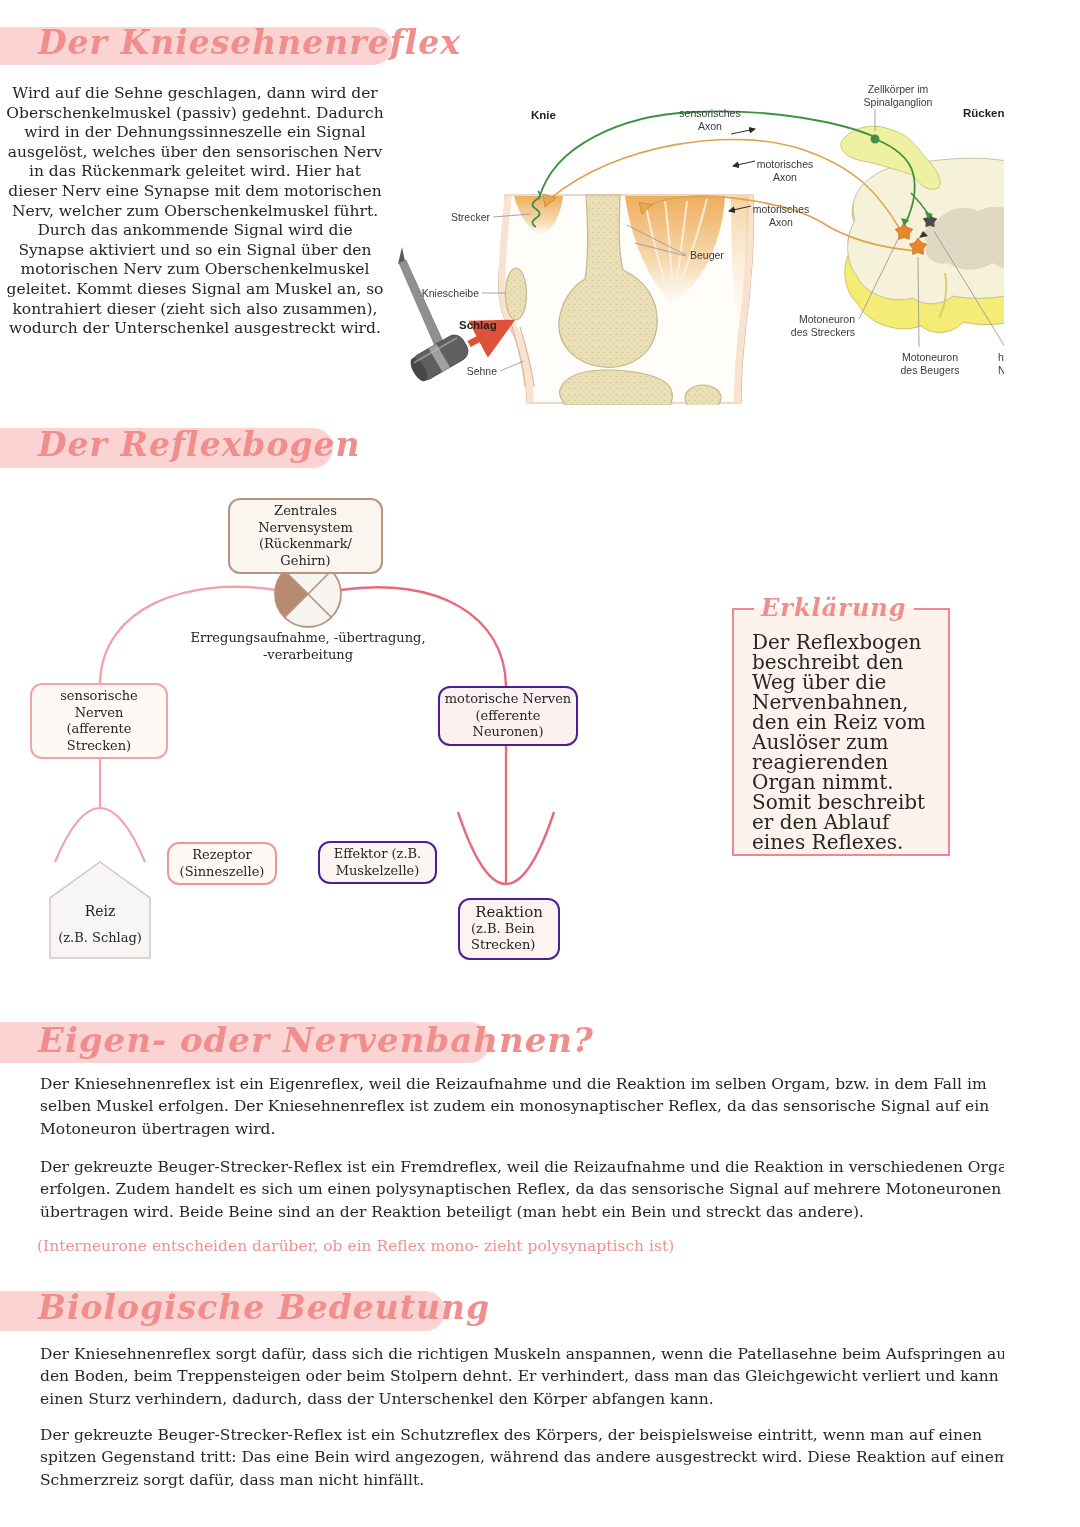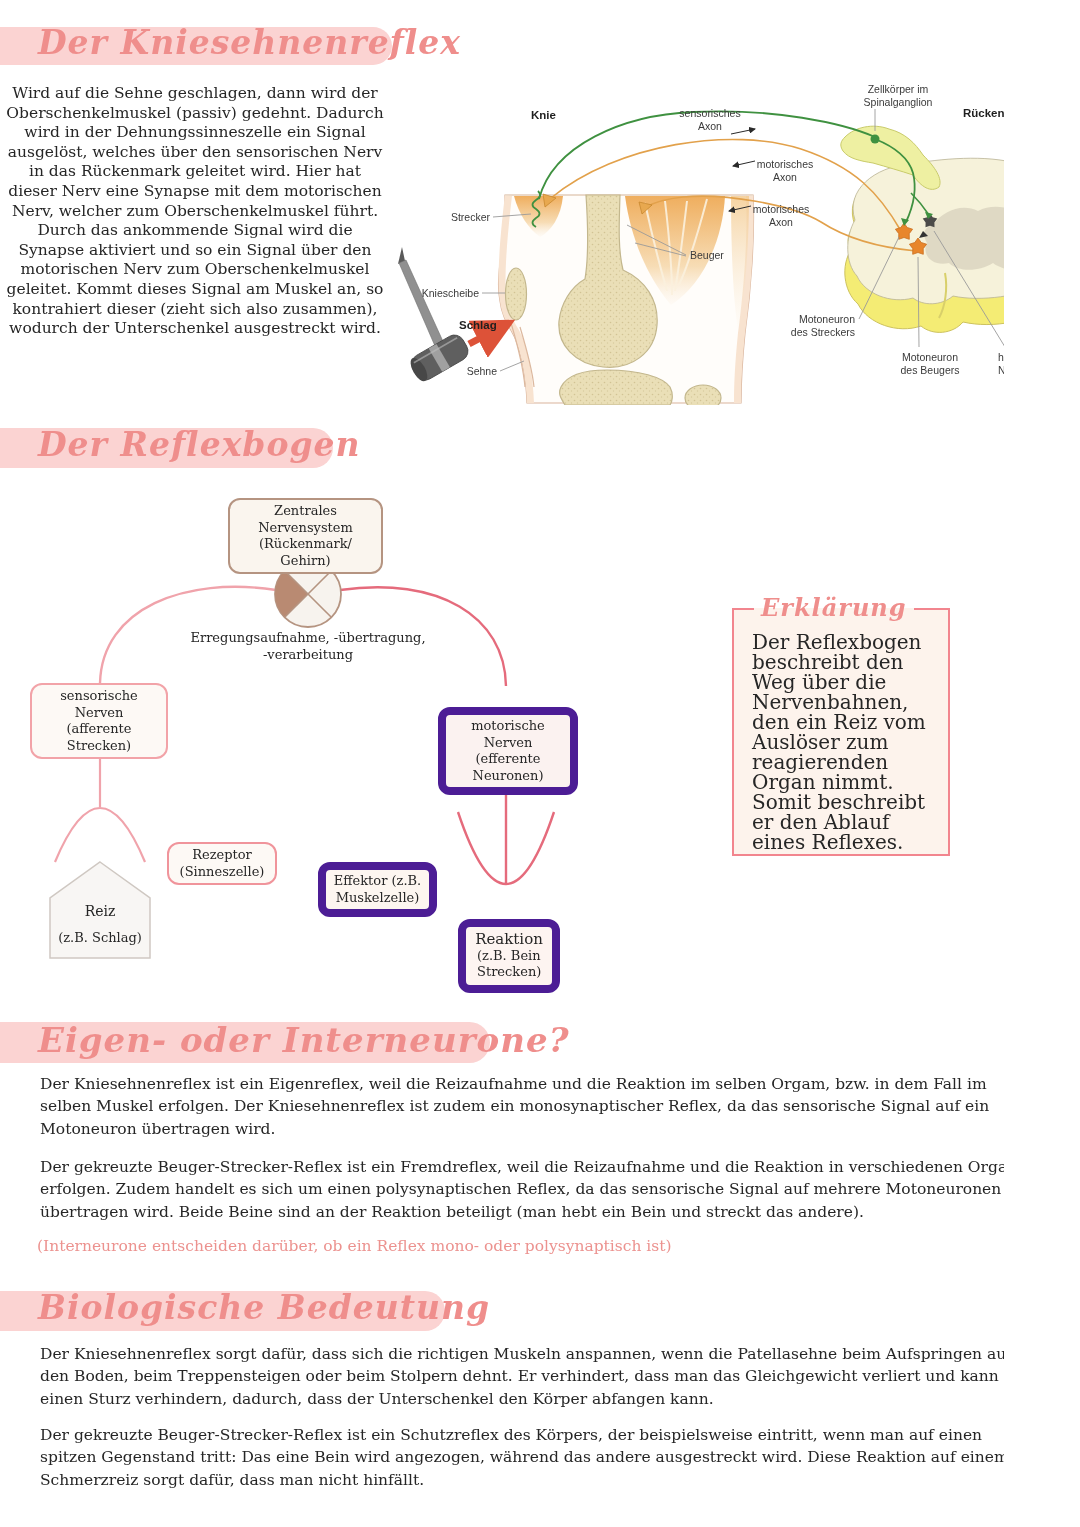--- a/index.html
+++ b/index.html
@@ -11,21 +11,21 @@
   .band .script{position:absolute;left:38px;top:50%;transform:translateY(-58%);}
   .intro{position:absolute;left:4px;top:84px;width:382px;text-align:center;
          font-size:15.5px;line-height:19.6px;margin:0;}
   .bodytext{position:absolute;left:40px;width:1002px;font-size:15.5px;line-height:22.4px;margin:0;}
   .pinknote{position:absolute;left:37px;width:1002px;font-size:15.5px;color:#ec928f;margin:0;}
   .fbox{position:absolute;box-sizing:border-box;text-align:center;
         font-size:13px;line-height:16.5px;padding:3px 2px;border-radius:12px;}
   .fbox .l{display:block;}
   .tanbox{border:2px solid #b59481;background:#faf5ee;}
   .pinkbox-light{border:2px solid #f2a3a8;background:#fdf9f5;}
-  .pinkbox-strong{border:8px solid #4c1d95;background:#fbf2f0;margin-top:21px;}
+  .pinkbox-strong{border:2px solid #4c1d95;background:#fbf2f0;}
   .plabel{position:absolute;text-align:center;font-size:13px;line-height:17px;}
   .erk{position:absolute;left:732px;top:608px;width:218px;height:248px;box-sizing:border-box;
        border:2.5px solid #f2858e;background:#fdf3ec;padding:22px 15px 10px 18px;}
   .erk .title{position:absolute;top:-17px;left:20px;font-size:24px;padding:0 7px;
        background:linear-gradient(#ffffff 0 52%, #fdf3ec 52% 100%);}
   .erk .txt{font-size:20px;line-height:20px;}
   .reaktion-sub{display:block;text-align:left;padding-left:9px;}
   svg text{font-family:"Liberation Sans",sans-serif;fill:#3a3a3a;font-size:10.5px;}
   svg text.b{font-weight:bold;fill:#1f1f1f;font-size:11.5px;}
 </style>
@@ -237,25 +237,25 @@
     <span class="reaktion-sub">(z.B. Bein</span>
     <span class="reaktion-sub">Strecken)</span>
   </div>
 
   <div class="erk">
     <span class="title script">Erklärung</span>
     <div class="txt">Der Reflexbogen beschreibt den Weg über die Nervenbahnen, den ein Reiz vom Auslöser zum reagierenden Organ nimmt. Somit beschreibt er den Ablauf eines Reflexes.</div>
   </div>
 
   <div class="band" style="top:1022px;height:41px;width:490px;">
-    <span class="script" style="font-size:34px;">Eigen- oder Interneurone?</span>
+    <span class="script" style="font-size:34px;">Eigen- oder Nervenbahnen?</span>
   </div>
   <p class="bodytext" style="top:1073px;">Der Kniesehnenreflex ist ein Eigenreflex, weil die Reizaufnahme und die Reaktion im selben Orgam, bzw. in dem Fall im selben Muskel erfolgen. Der Kniesehnenreflex ist zudem ein monosynaptischer Reflex, da das sensorische Signal auf ein Motoneuron übertragen wird.</p>
   <p class="bodytext" style="top:1156px;">Der gekreuzte Beuger-Strecker-Reflex ist ein Fremdreflex, weil die Reizaufnahme und die Reaktion in verschiedenen Organen erfolgen. Zudem handelt es sich um einen polysynaptischen Reflex, da das sensorische Signal auf mehrere Motoneuronen übertragen wird. Beide Beine sind an der Reaktion beteiligt (man hebt ein Bein und streckt das andere).</p>
-  <p class="pinknote" style="top:1237px;">(Interneurone entscheiden darüber, ob ein Reflex mono- oder polysynaptisch ist)</p>
+  <p class="pinknote" style="top:1237px;">(Interneurone entscheiden darüber, ob ein Reflex mono- zieht polysynaptisch ist)</p>
 
   <div class="band" style="top:1291px;height:40px;width:445px;">
     <span class="script" style="font-size:33px;">Biologische Bedeutung</span>
   </div>
   <p class="bodytext" style="top:1343px;">Der Kniesehnenreflex sorgt dafür, dass sich die richtigen Muskeln anspannen, wenn die Patellasehne beim Aufspringen auf den Boden, beim Treppensteigen oder beim Stolpern dehnt. Er verhindert, dass man das Gleichgewicht verliert und kann einen Sturz verhindern, dadurch, dass der Unterschenkel den Körper abfangen kann.</p>
   <p class="bodytext" style="top:1424px;">Der gekreuzte Beuger-Strecker-Reflex ist ein Schutzreflex des Körpers, der beispielsweise eintritt, wenn man auf einen spitzen Gegenstand tritt: Das eine Bein wird angezogen, während das andere ausgestreckt wird. Diese Reaktion auf einem Schmerzreiz sorgt dafür, dass man nicht hinfällt.</p>
 
 </div>
 
 </body></html>

